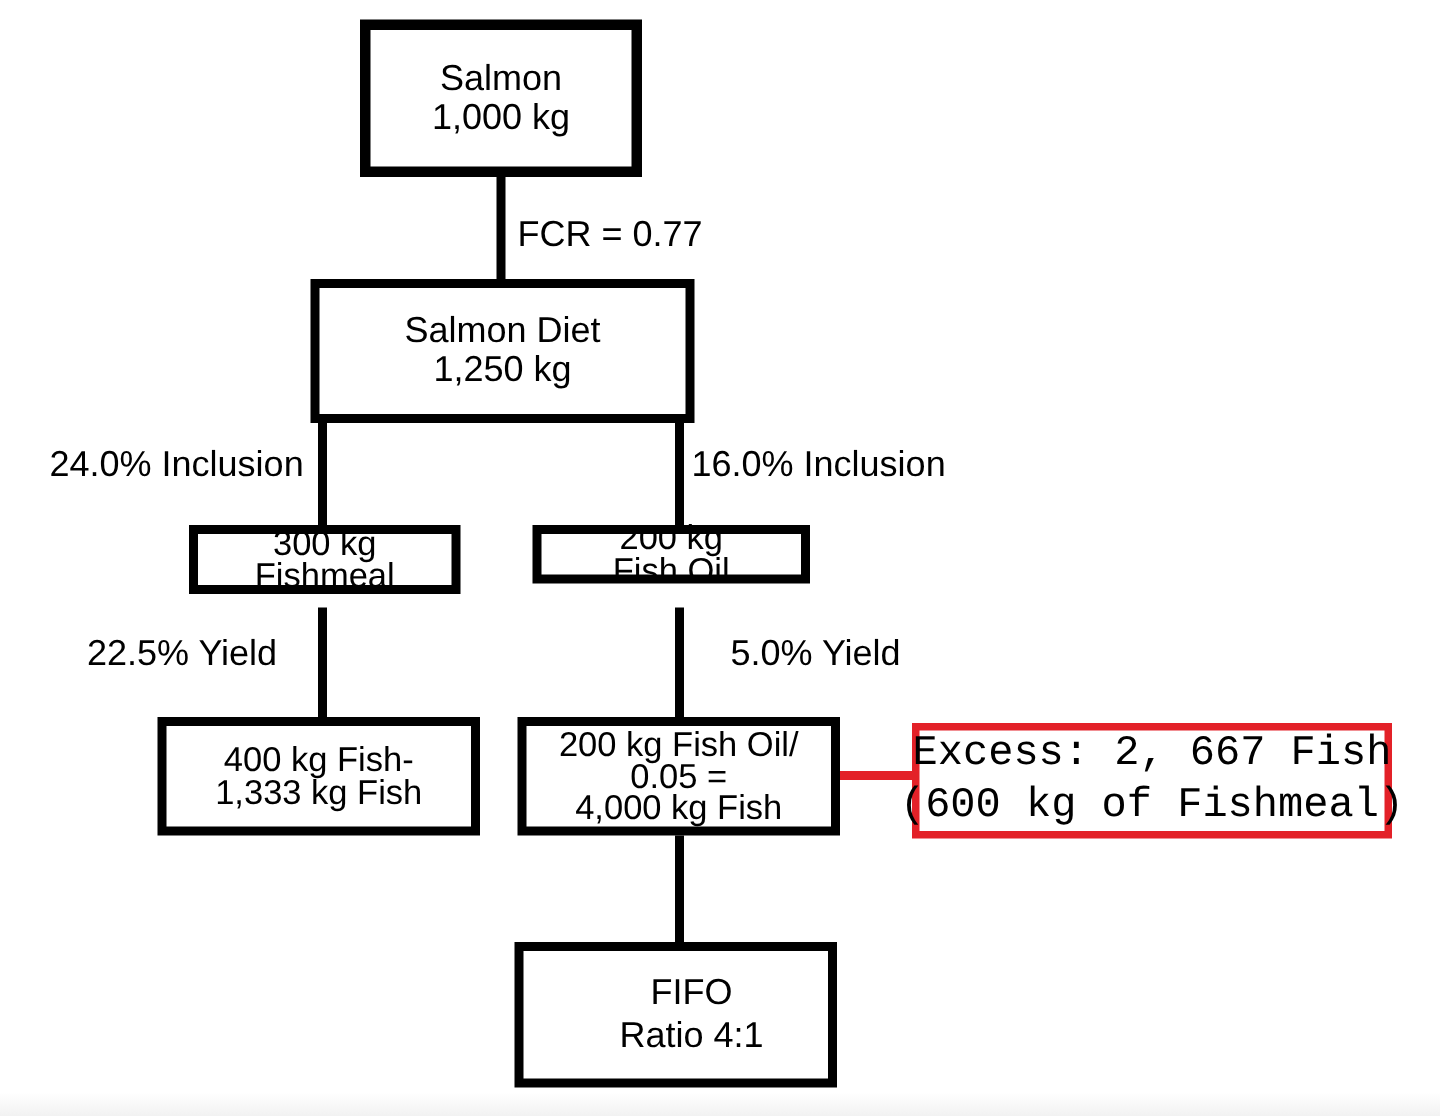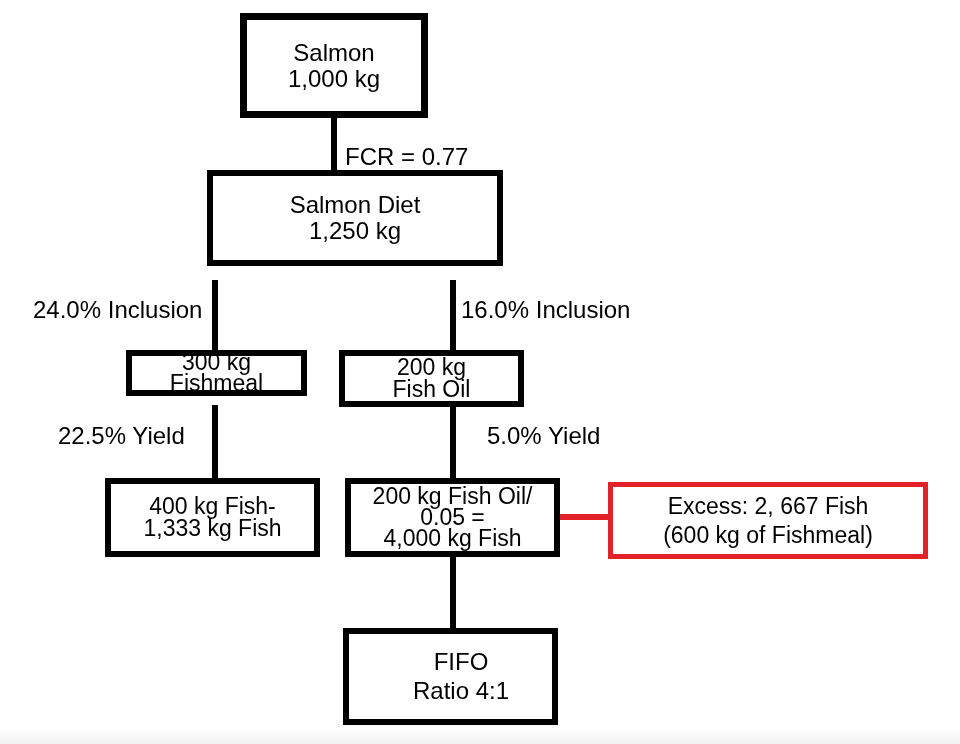--- a/index.html
+++ b/index.html
@@ -26,21 +26,21 @@
     align-items: center;
     justify-content: center;
     text-align: center;
     font-size: 24px;
     line-height: 1.08;
     white-space: nowrap;
     z-index: 2;
   }
   .node.thick { border-width: 7px; }
   .node.tight { line-height: 0.92; font-size: 23px; }
-  .node.red   { border: 5px solid #e32128; line-height: 1.22; font-size: 23px; }
+  .node.red   { border: 5px solid #e32128; line-height: 1.22; font-size: 28px; font-family: Liberation Mono, monospace; }
   .node.roomy { line-height: 1.18; padding-left: 21px; }
   .connector {
     position: absolute;
     background: #000000;
     z-index: 1;
   }
   .connector.red { background: #e32128; }
   .edge-label {
     position: absolute;
     font-size: 24px;
@@ -69,31 +69,31 @@
   <div class="connector" style="left:212px; top:405px; width:6px; height:75px;"></div>
   <div class="connector" style="left:450px; top:405px; width:6px; height:75px;"></div>
   <div class="connector" style="left:450px; top:555px; width:6px; height:75px;"></div>
   <div class="connector red" style="left:558px; top:514px; width:52px; height:6px;"></div>
 
   <div class="node thick" style="left:240px; top:13px; width:188px; height:105px;">
     <div>Salmon</div>
     <div>1,000 kg</div>
   </div>
 
-  <div class="node" style="left:207px; top:170px; width:296px; height:96px;">
+  <div class="node" style="left:207px; top:186px; width:256px; height:96px;">
     <div>Salmon Diet</div>
     <div>1,250 kg</div>
   </div>
 
   <div class="node tight" style="left:126px; top:350px; width:181px; height:46px;">
     <div>300 kg</div>
     <div>Fishmeal</div>
   </div>
 
-  <div class="node tight" style="left:339px; top:350px; width:185px; height:57px;">
+  <div class="node tight" style="left:355px; top:350px; width:185px; height:39px;">
     <div>200 kg</div>
     <div>Fish Oil</div>
   </div>
 
   <div class="node tight" style="left:105px; top:478px; width:215px; height:79px;">
     <div>400 kg Fish-</div>
     <div>1,333 kg Fish</div>
   </div>
 
   <div class="node tight" style="left:345px; top:478px; width:215px; height:79px;">

